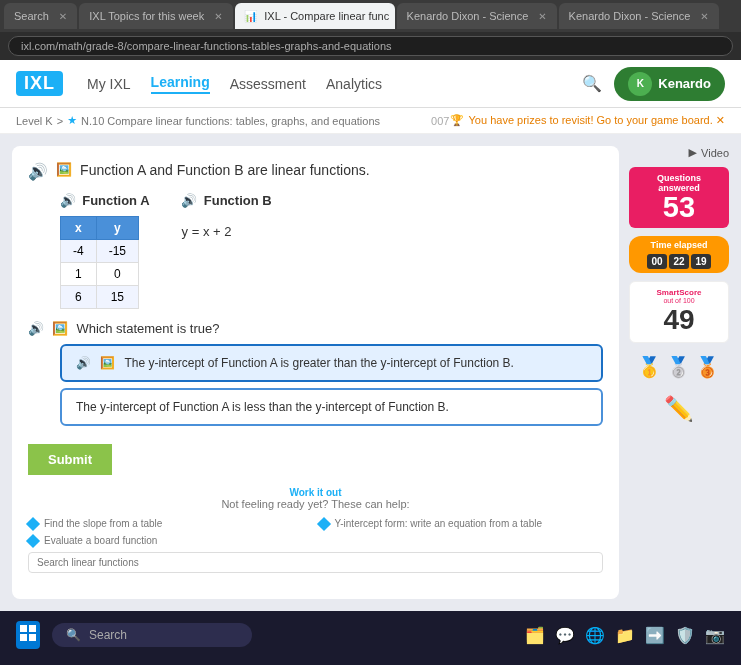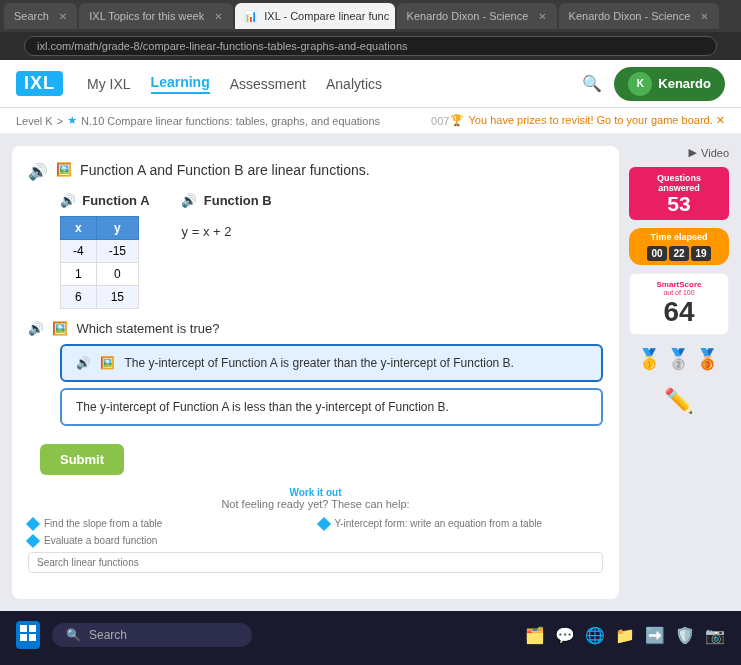--- a/index.html
+++ b/index.html
@@ -5,21 +5,21 @@
     * { box-sizing: border-box; margin: 0; padding: 0; }
     body { font-family: Arial, sans-serif; background: #1a1a2e; width: 741px; height: 665px; overflow: hidden; }
 
     
     .browser-chrome { background: #2d2d2d; }
     .tab-bar { display: flex; align-items: center; background: #3a3a3a; height: 32px; padding: 0 4px; gap: 2px; overflow: hidden; }
     .tab { display: flex; align-items: center; height: 26px; padding: 0 10px; border-radius: 6px 6px 0 0; font-size: 11px; color: #ccc; gap: 6px; max-width: 160px; overflow: hidden; white-space: nowrap; }
     .tab.active { background: #f1f3f4; color: #333; }
     .tab.inactive { background: #4a4a4a; color: #bbb; }
     .tab-close { font-size: 10px; color: #999; cursor: pointer; margin-left: 4px; }
-    .address-bar { background: #2d2d2d; padding: 4px 24px; display: flex; align-items: center; }
+    .address-bar { background: #2d2d2d; padding: 4px 8px; display: flex; align-items: center; }
     .address-input { background: #1e1e1e; border: 1px solid #555; border-radius: 16px; color: #aaa; font-size: 11px; padding: 3px 12px; width: 100%; }
 
     
     .ixl-nav { background: white; display: flex; align-items: center; padding: 0 16px; height: 48px; border-bottom: 1px solid #ddd; gap: 16px; }
     .ixl-logo { background: #1cb0f6; color: white; font-weight: bold; font-size: 18px; padding: 2px 8px; border-radius: 4px; letter-spacing: 1px; }
     .nav-links { display: flex; gap: 20px; align-items: center; margin-left: 8px; }
     .nav-link { font-size: 14px; color: #555; text-decoration: none; cursor: pointer; }
     .nav-link.active { color: #1cb0f6; font-weight: bold; border-bottom: 2px solid #1cb0f6; padding-bottom: 2px; }
     .nav-right { margin-left: auto; display: flex; align-items: center; gap: 12px; }
     .search-icon-btn { background: none; border: none; cursor: pointer; font-size: 16px; color: #555; }
@@ -46,37 +46,37 @@
     .function-table th { background: #4a90d9; color: white; padding: 4px 12px; border: 1px solid #3a80c9; }
     .function-table td { padding: 4px 12px; border: 1px solid #ddd; text-align: center; }
     .function-table tr:nth-child(odd) td { background: #f0f4ff; }
     .function-equation { font-size: 13px; color: #333; padding-top: 8px; }
 
     .which-statement { display: flex; align-items: center; gap: 8px; margin: 12px 0 8px 0; font-size: 13px; color: #333; }
 
     .answer-option { border: 2px solid #4a90d9; border-radius: 6px; padding: 10px 14px; margin: 6px 0 6px 32px; font-size: 12px; color: #333; cursor: pointer; }
     .answer-option.selected { background: #e3f0ff; border-color: #1a6fc4; }
 
-    .submit-btn { background: #8bc34a; color: white; border: none; border-radius: 6px; padding: 8px 20px; font-size: 13px; font-weight: bold; cursor: pointer; margin: 12px 0 0 12px; }
+    .submit-btn { background: #8bc34a; color: white; border: none; border-radius: 0; padding: 8px 20px; font-size: 13px; font-weight: bold; cursor: pointer; margin: 12px 0 0 0; }
 
     .work-it-out { text-align: center; margin: 12px 0 8px; }
     .work-it-out .title { color: #1cb0f6; font-size: 10px; font-weight: bold; }
     .work-it-out .subtitle { color: #777; font-size: 11px; }
 
     .help-grid { display: grid; grid-template-columns: 1fr 1fr; gap: 6px; margin-top: 8px; }
     .help-item { display: flex; align-items: center; gap: 6px; font-size: 10px; color: #777; cursor: pointer; }
     .help-diamond { width: 10px; height: 10px; background: #1cb0f6; transform: rotate(45deg); flex-shrink: 0; }
     .help-search { border: 1px solid #ddd; border-radius: 4px; padding: 4px 8px; font-size: 10px; color: #aaa; width: 100%; margin-top: 6px; }
 
     
     .right-panel { width: 100px; display: flex; flex-direction: column; gap: 8px; }
     .video-btn { background: none; border: none; cursor: pointer; font-size: 11px; color: #555; display: flex; align-items: center; gap: 4px; justify-content: flex-end; }
     .questions-answered-box { background: #e91e63; color: white; border-radius: 6px; padding: 6px 8px; text-align: center; }
     .questions-answered-box .label { font-size: 9px; font-weight: bold; }
-    .questions-answered-box .number { font-size: 21px; font-weight: bold; line-height: 1; }
+    .questions-answered-box .number { font-size: 29px; font-weight: bold; line-height: 1; }
 
     .time-elapsed-box { background: #ff9800; color: white; border-radius: 12px; padding: 4px 8px; text-align: center; font-size: 9px; font-weight: bold; }
     .time-display { display: flex; gap: 2px; margin-top: 4px; justify-content: center; }
     .time-unit { background: #333; color: white; border-radius: 3px; padding: 2px 4px; font-size: 10px; font-weight: bold; min-width: 20px; text-align: center; }
 
     .smart-score-box { background: white; border-radius: 6px; padding: 6px 8px; text-align: center; border: 1px solid #eee; }
     .smart-score-label { font-size: 8px; color: #e91e63; font-weight: bold; }
     .smart-score-sub { font-size: 7px; color: #e91e63; }
     .smart-score-number { font-size: 28px; font-weight: bold; color: #333; }
 
@@ -270,21 +270,21 @@
       <div class="time-display">
         <div class="time-unit">00</div>
         <div class="time-unit">22</div>
         <div class="time-unit">19</div>
       </div>
     </div>
 
     <div class="smart-score-box">
       <div class="smart-score-label">SmartScore</div>
       <div class="smart-score-sub">out of 100</div>
-      <div class="smart-score-number">64</div>
+      <div class="smart-score-number">49</div>
     </div>
 
     <div class="medals">
       <span class="medal">🥇</span>
       <span class="medal">🥈</span>
       <span class="medal">🥉</span>
     </div>
 
     <div class="pencil-icon">✏️</div>
   </div>

